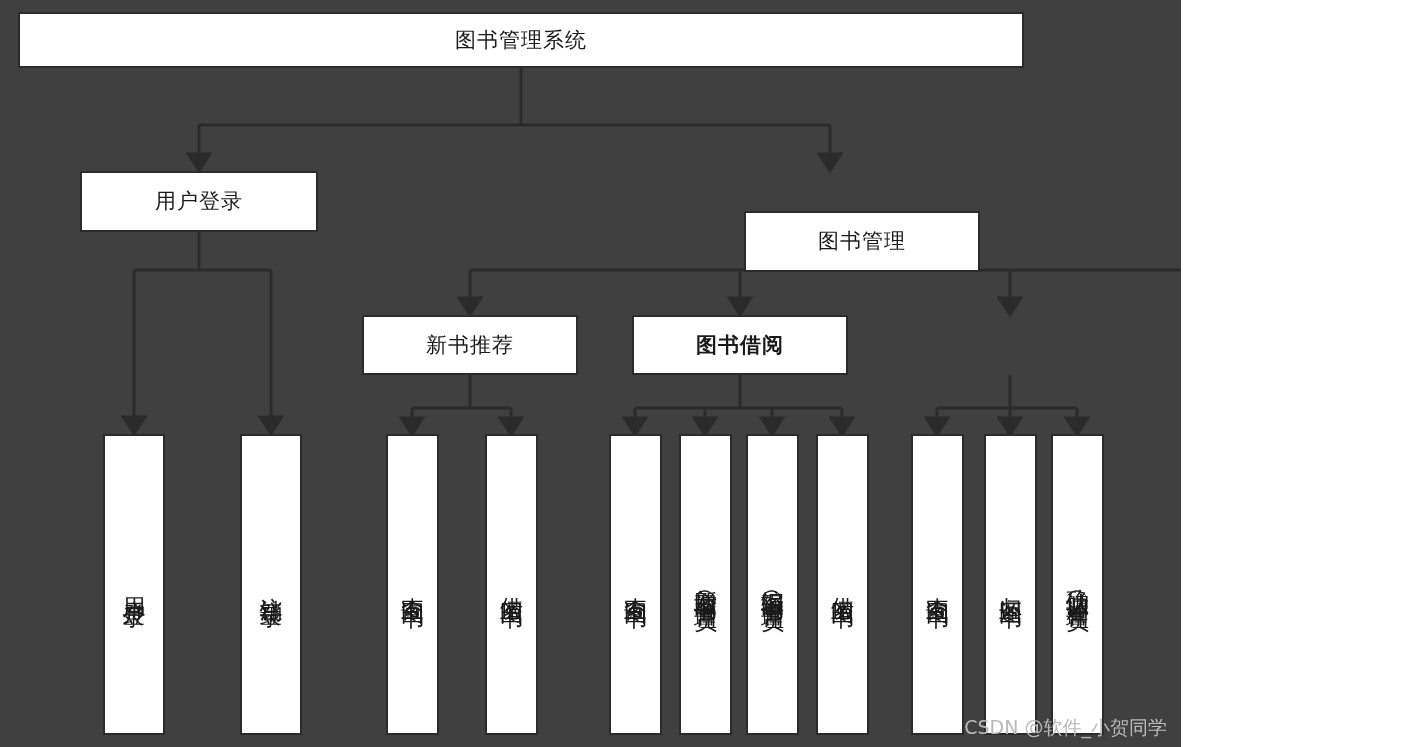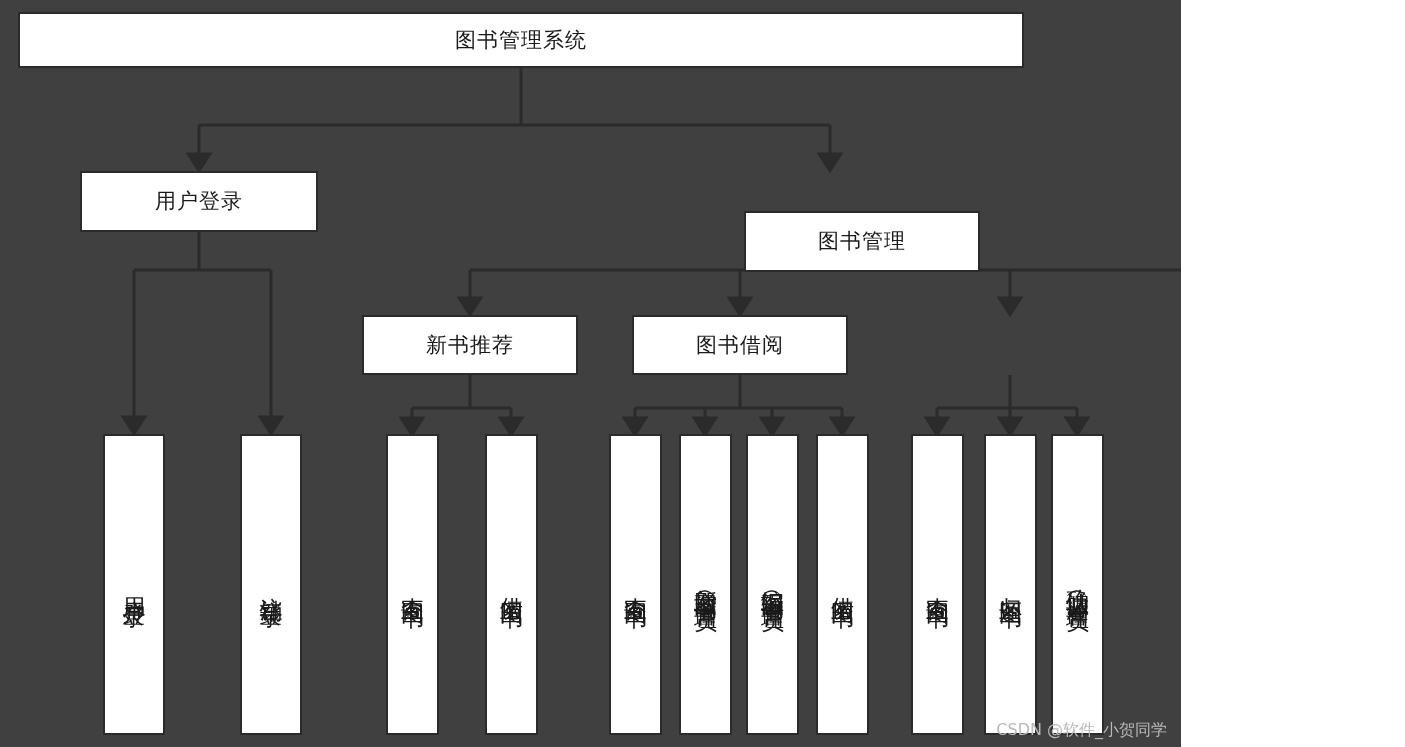--- a/index.html
+++ b/index.html
@@ -54,21 +54,21 @@
     text-orientation: upright;
     font-size: 23px;
     letter-spacing: 3px;
     line-height: 1;
     white-space: nowrap;
   }
   #watermark {
     position: absolute;
     right: 14px;
     bottom: 6px;
-    font-size: 16px;
+    font-size: 19px;
     color: #b9b9b9;
     white-space: nowrap;
     font-family: "DejaVu Sans", "Liberation Sans", sans-serif;
   }
 </style>
 </head>
 <body>
 
 <div id="canvas">
 
@@ -130,21 +130,21 @@
   <div class="node horiz" style="left: 80px; top: 171px; width: 238px; height: 61px;">
     <span class="label">用户登录</span>
   </div>
   <div class="node horiz" style="left: 744px; top: 171px; width: 236px; height: 61px; margin-top: 40px;">
     <span class="label">图书管理</span>
   </div>
 
   <div class="node horiz" style="left: 362px; top: 315px; width: 216px; height: 60px;">
     <span class="label">新书推荐</span>
   </div>
-  <div class="node horiz" style="left: 632px; top: 315px; width: 216px; height: 60px;">
+  <div class="node horiz" style="left: 632px; top: 315px; width: 216px; height: 60px; font-weight: bold;">
     <span class="label">图书借阅</span>
   </div>
 
   <div class="node vert" style="left: 103px; top: 434px; width: 62px; height: 301px;">
     <span class="label">用户登录</span>
   </div>
   <div class="node vert" style="left: 240px; top: 434px; width: 62px; height: 301px;">
     <span class="label">注销登录</span>
   </div>
   <div class="node vert" style="left: 386px; top: 434px; width: 53px; height: 301px;">

